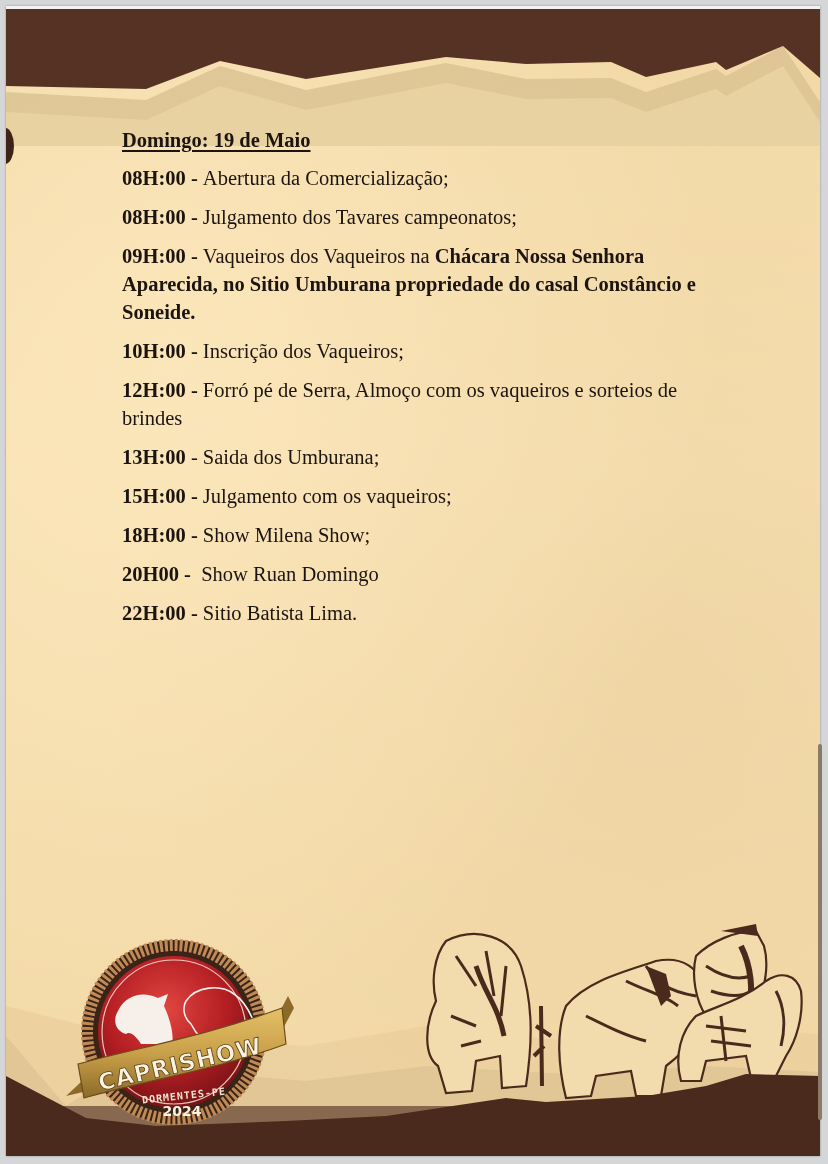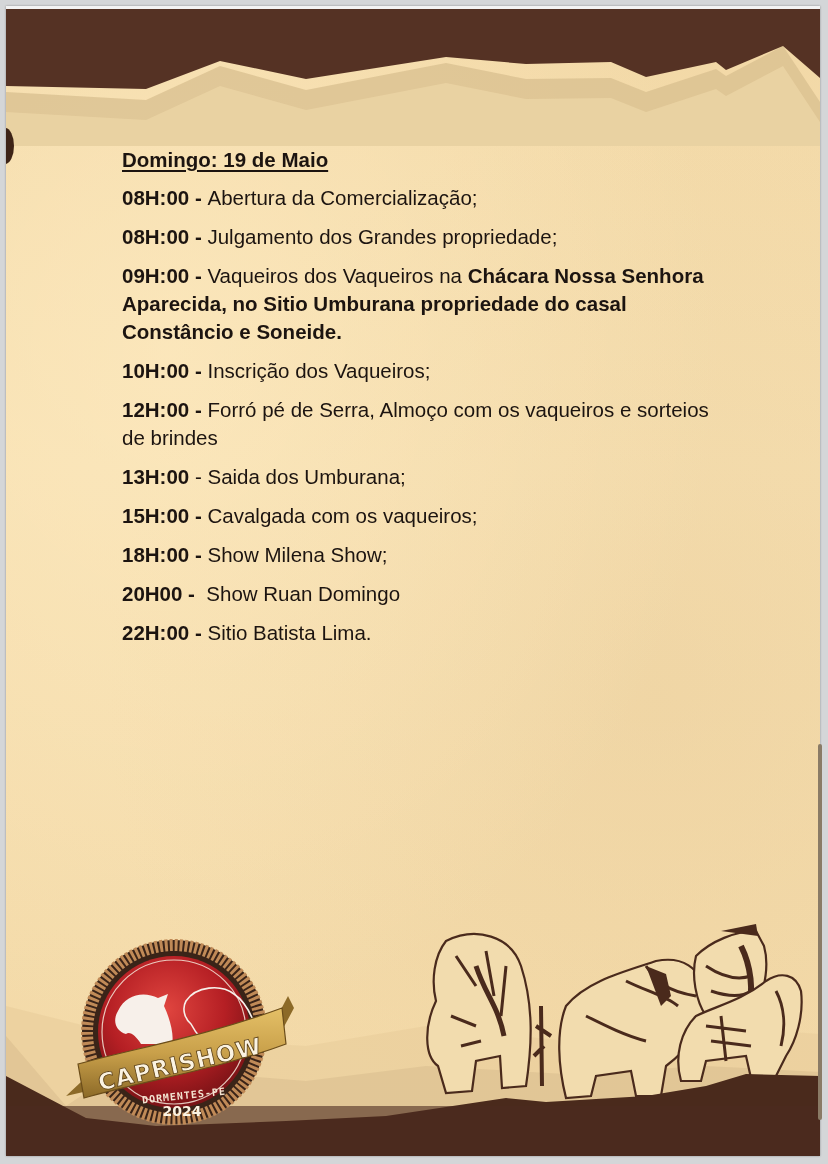--- a/index.html
+++ b/index.html
@@ -35,23 +35,23 @@
     }
     svg.deco { position: absolute; left: 0; top: 0; }
     .left-mark {
       position: absolute; left: -10px; top: 122px;
       width: 18px; height: 36px;
       background: #3e2417;
       border-radius: 50%;
     }
     .content {
       position: absolute;
-      left: 116px; top: 140px;
+      left: 116px; top: 120px;
       width: 590px;
-      font-family: Liberation Sans, sans-serif;
+      font-family: Liberation Serif, serif;
       font-size: 20.5px;
       color: #1c1410;
       line-height: 28px;
     }
     .heading {
       font-weight: bold;
       text-decoration: underline;
       text-decoration-thickness: 1.5px;
       text-underline-offset: 3px;
       margin: 0 0 10px 0;
@@ -101,36 +101,36 @@
 
     <div class="left-mark"></div>
 
     <div class="content">
       <div class="heading">Domingo: 19 de Maio</div>
 
       <div class="item">
         <span class="time">08H:00</span><span class="sep"> - </span><span>Abertura da Comercialização;</span>
       </div>
       <div class="item">
-        <span class="time">08H:00</span><span class="sep"> - </span><span>Julgamento dos Grandes propriedade;</span>
+        <span class="time">08H:00</span><span class="sep"> - </span><span>Julgamento dos Tavares campeonatos;</span>
       </div>
       <div class="item">
         <span class="time">09H:00</span><span class="sep"> - </span><span>Vaqueiros dos Vaqueiros na </span><span class="strong">Chácara Nossa Senhora Aparecida, no Sitio Umburana propriedade do casal Constâncio e Soneide.</span>
       </div>
       <div class="item">
         <span class="time">10H:00</span><span class="sep"> - </span><span>Inscrição dos Vaqueiros;</span>
       </div>
       <div class="item">
         <span class="time">12H:00</span><span class="sep"> - </span><span>Forró pé de Serra, Almoço com os vaqueiros e sorteios de brindes</span>
       </div>
       <div class="item">
         <span class="time">13H:00</span><span class="sep normal"> - </span><span>Saida dos Umburana;</span>
       </div>
       <div class="item">
-        <span class="time">15H:00</span><span class="sep"> - </span><span>Cavalgada com os vaqueiros;</span>
+        <span class="time">15H:00</span><span class="sep"> - </span><span>Julgamento com os vaqueiros;</span>
       </div>
       <div class="item">
         <span class="time">18H:00</span><span class="sep"> - </span><span>Show Milena Show;</span>
       </div>
       <div class="item">
         <span class="time">20H00</span><span class="sep" style="white-space:pre"> -  </span><span>Show Ruan Domingo</span>
       </div>
       <div class="item">
         <span class="time">22H:00</span><span class="sep"> - </span><span>Sitio Batista Lima.</span>
       </div>

